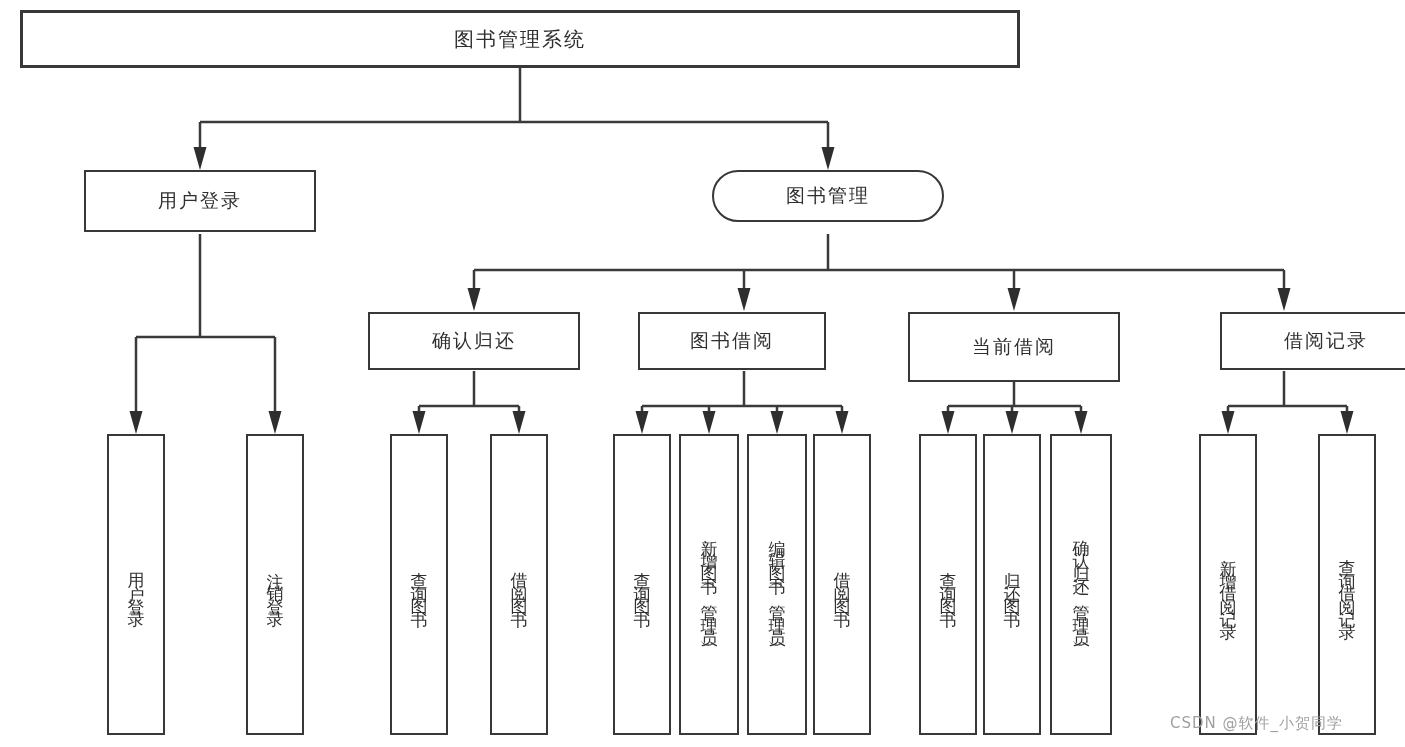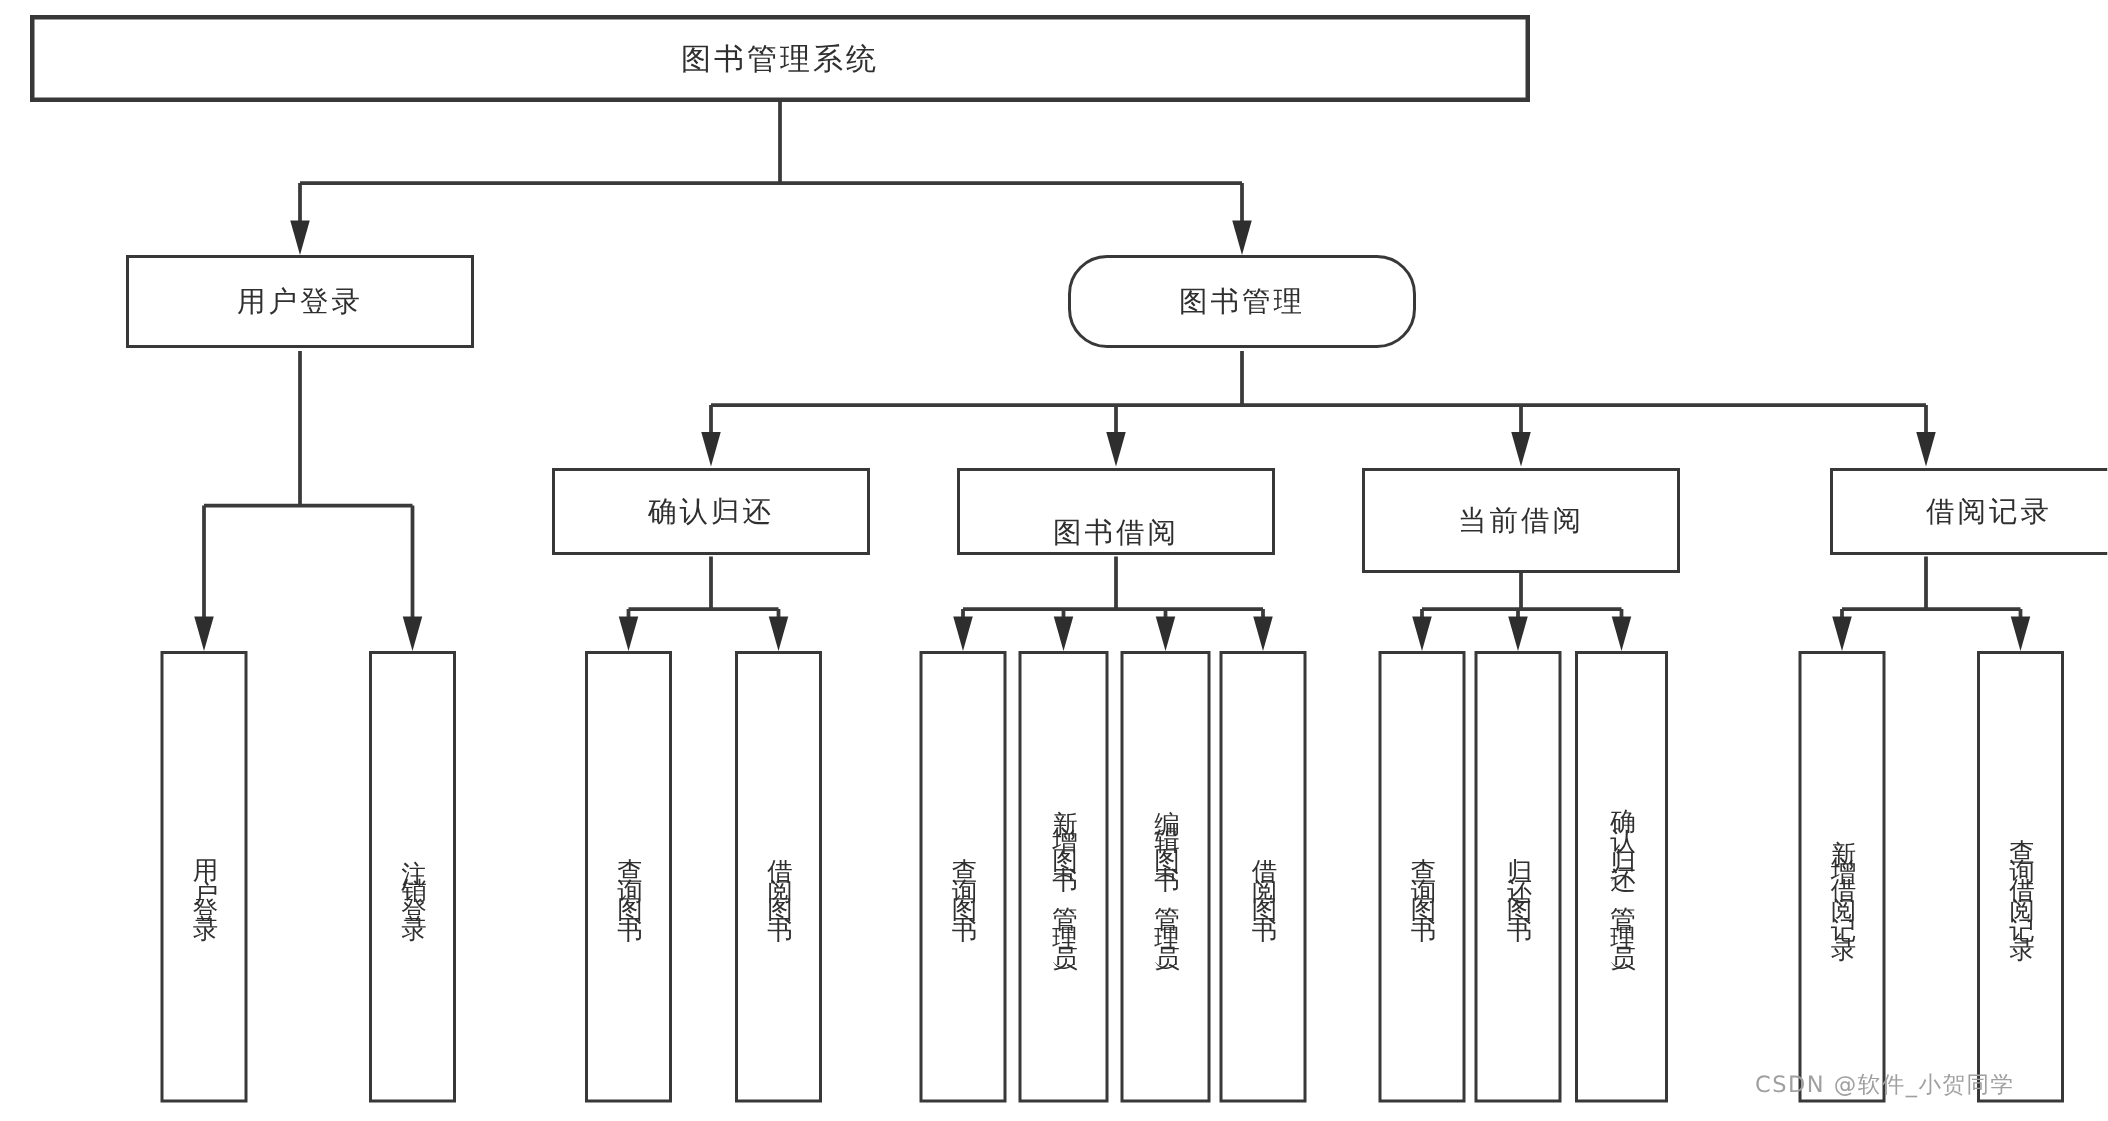--- a/index.html
+++ b/index.html
@@ -89,28 +89,28 @@
     <polygon points="1340.5,411 1353.5,411 1347,434"></polygon>
   </svg>
 
   <div class="box root" style="left:20px;top:10px;width:1000px;height:58px;">
     <span>图书管理系统</span>
   </div>
 
   <div class="box hbox" style="left:84px;top:170px;width:232px;height:62px;">
     <span>用户登录</span>
   </div>
-  <div class="box hbox" style="left:712px;top:170px;width:232px;height:62px;border-radius:26px;">
+  <div class="box hbox" style="left:712px;top:170px;width:232px;height:52px;border-radius:26px;">
     <span>图书管理</span>
   </div>
 
   <div class="box hbox" style="left:368px;top:312px;width:212px;height:58px;">
     <span>确认归还</span>
   </div>
-  <div class="box hbox" style="left:638px;top:312px;width:212px;height:58px;align-items:flex-end;">
+  <div class="box hbox" style="left:638px;top:312px;width:188px;height:58px;">
     <span>图书借阅</span>
   </div>
   <div class="box hbox" style="left:908px;top:312px;width:212px;height:70px;">
     <span>当前借阅</span>
   </div>
   <div class="box hbox" style="left:1178px;top:312px;width:212px;height:58px;margin-left:42px;">
     <span>借阅记录</span>
   </div>
 
   <div class="box vbox" style="left:107px;top:434px;width:58px;height:301px;">

